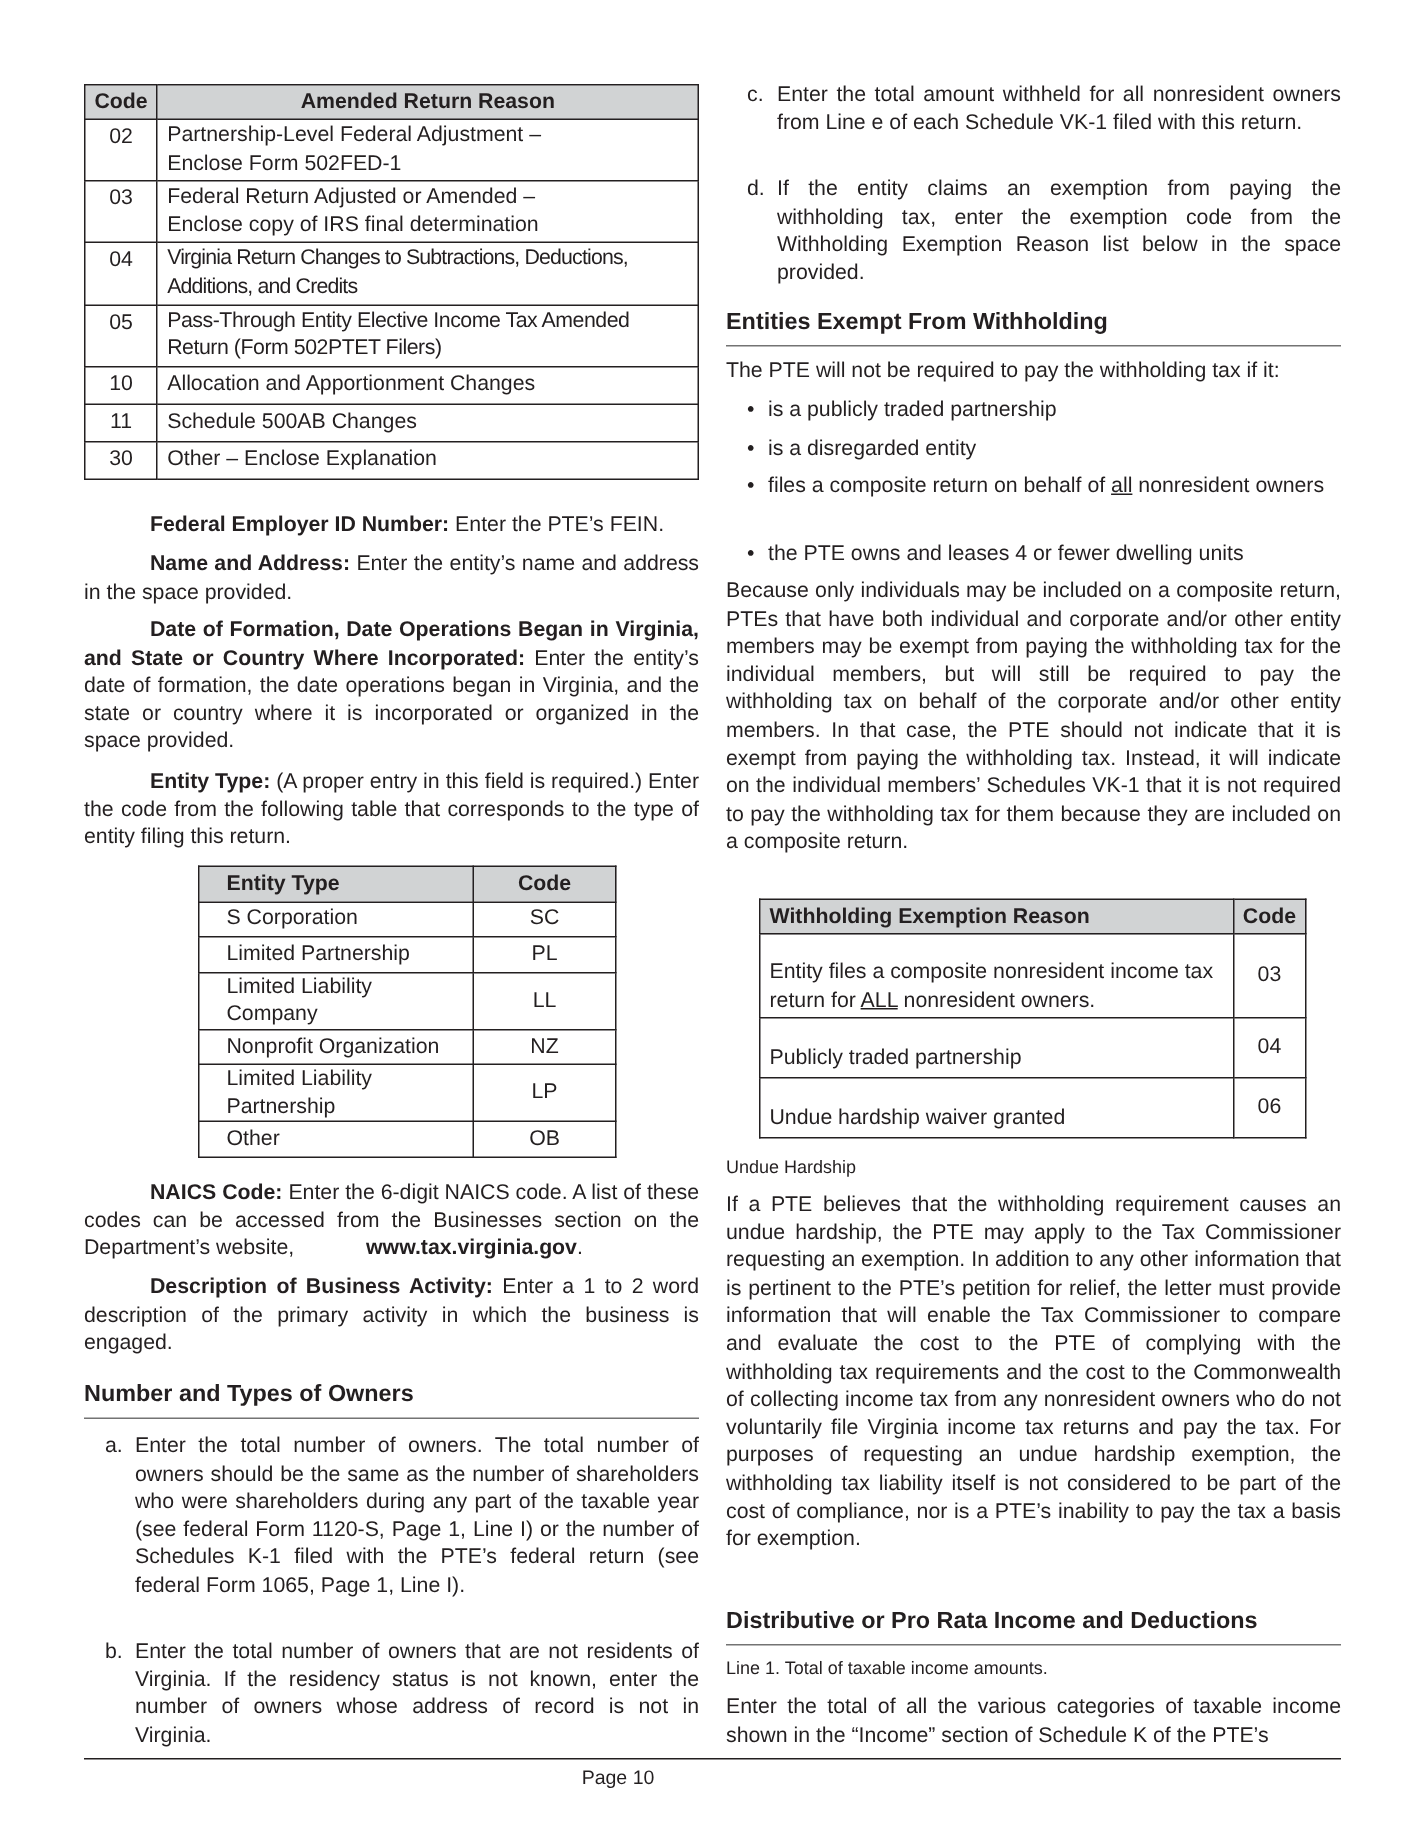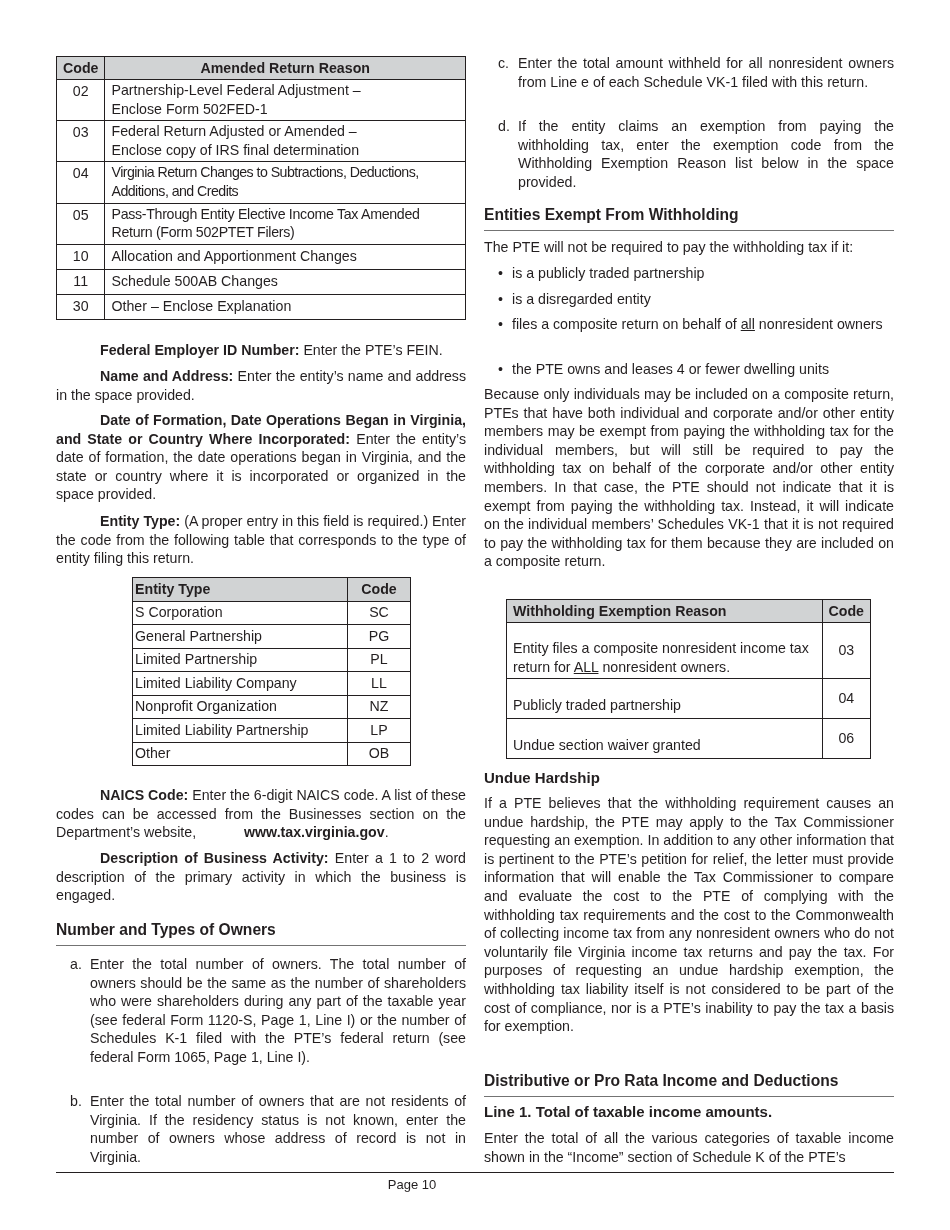--- a/index.html
+++ b/index.html
@@ -23,38 +23,38 @@
     .amend { position: absolute; top: 56px; left: 0; width: 410px; }
     .amend th { height: 22px; }
     .amend td.code { width: 40px; text-align: center; padding: 0; vertical-align: top; padding-top: 2px; }
     .amend td.reason { padding: 1px 6px 2px 6px; }
     .amend td.tight { letter-spacing: -0.55px; }
     .amend tr.single td { height: 21px; padding-top: 1px; }
     .amend tr.single td.code { vertical-align: middle; padding-top: 0; }
 
     
     .entity { position: absolute; top: 577px; left: 76px; width: 279px; }
-    .entity th, .entity td { height: 22.5px; padding: 0 2px; }
+    .entity th, .entity td { height: 22.5px; padding: 0 18px; }
     .entity .code { text-align: center; width: 58px; }
     .entity th.code { text-align: center; }
     .entity th.name { text-align: left; }
 
     
     .wh { position: absolute; top: 599px; left: 22px; width: 365px; }
     .wh th { height: 22px; text-align: left; }
     .wh th.code { text-align: center; }
     .wh td { padding: 16px 6px 2px 6px; }
     .wh td.code { text-align: center; width: 40px; padding: 0; }
     .wh tr.single td { height: 21px; }
 
     .heading {
       font-weight: bold; font-size: 15.6px; line-height: 19px;
       border-bottom: 1px solid #737373; padding-bottom: 6px;
     }
-    .subhead { font-weight: bold; font-size: 15px; }
+    .subhead { font-weight: normal; font-size: 12px; }
 
     .abs { position: absolute; left: 0; width: 100%; }
 
     .list-item { position: absolute; left: 14px; width: 396px; }
     .list-item .lbl { position: absolute; left: 0; top: 0; }
     .list-item p { margin-left: 20px; }
 
     .bullet { position: absolute; left: 14px; width: 396px; }
     .bullet .dot { position: absolute; left: 0; top: 0; }
     .bullet p { margin-left: 14px; }
@@ -116,24 +116,20 @@
     <tbody>
         <tr>
       <th class="name">Entity Type</th>
       <th class="code">Code</th>
     </tr>
     <tr>
           <td>S Corporation</td>
           <td class="code">SC</td>
         </tr>
     <tr>
-          <td>General Partnership</td>
-          <td class="code">PG</td>
-        </tr>
-    <tr>
           <td>Limited Partnership</td>
           <td class="code">PL</td>
         </tr>
     <tr>
           <td>Limited Liability Company</td>
           <td class="code">LL</td>
         </tr>
     <tr>
           <td>Nonprofit Organization</td>
           <td class="code">NZ</td>
@@ -209,21 +205,21 @@
     </tr>
     <tr>
       <td><span>Entity files a composite nonresident income tax return for </span><u>ALL</u><span> nonresident owners.</span></td>
       <td class="code">03</td>
     </tr>
     <tr class="single">
       <td>Publicly traded partnership</td>
       <td class="code">04</td>
     </tr>
     <tr class="single">
-      <td>Undue section waiver granted</td>
+      <td>Undue hardship waiver granted</td>
       <td class="code">06</td>
     </tr>
   </tbody>
     </table>
 
   <div class="abs subhead" style="top:769px">Undue Hardship</div>
 
   <p class="abs" style="top:794px">If a PTE believes that the withholding requirement causes an undue hardship, the PTE may apply to the Tax Commissioner requesting an exemption. In addition to any other information that is pertinent to the PTE’s petition for relief, the letter must provide information that will enable the Tax Commissioner to compare and evaluate the cost to the PTE of complying with the withholding tax requirements and the cost to the Commonwealth of collecting income tax from any nonresident owners who do not voluntarily file Virginia income tax returns and pay the tax. For purposes of requesting an undue hardship exemption, the withholding tax liability itself is not considered to be part of the cost of compliance, nor is a PTE’s inability to pay the tax a basis for exemption.</p>
 
   <div class="abs heading" style="top:1071px">Distributive or Pro Rata Income and Deductions</div>

